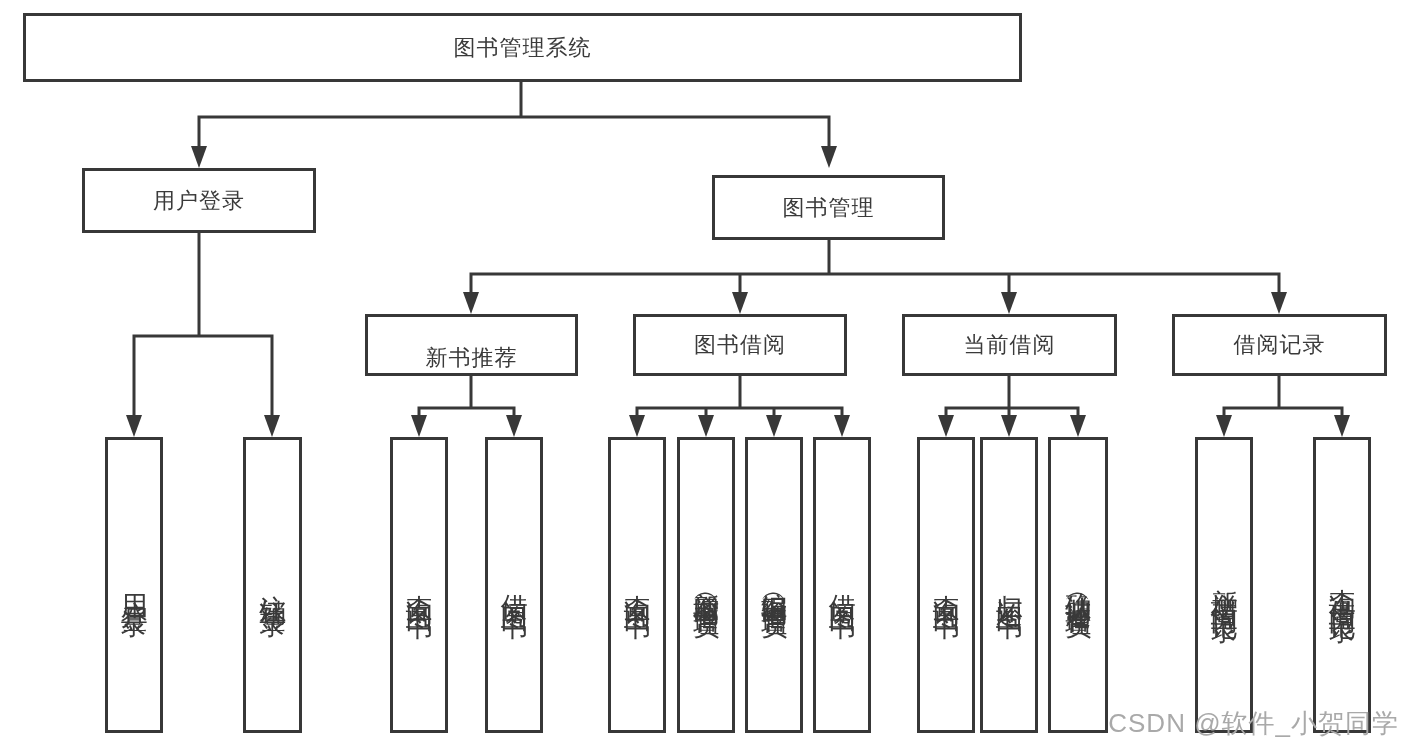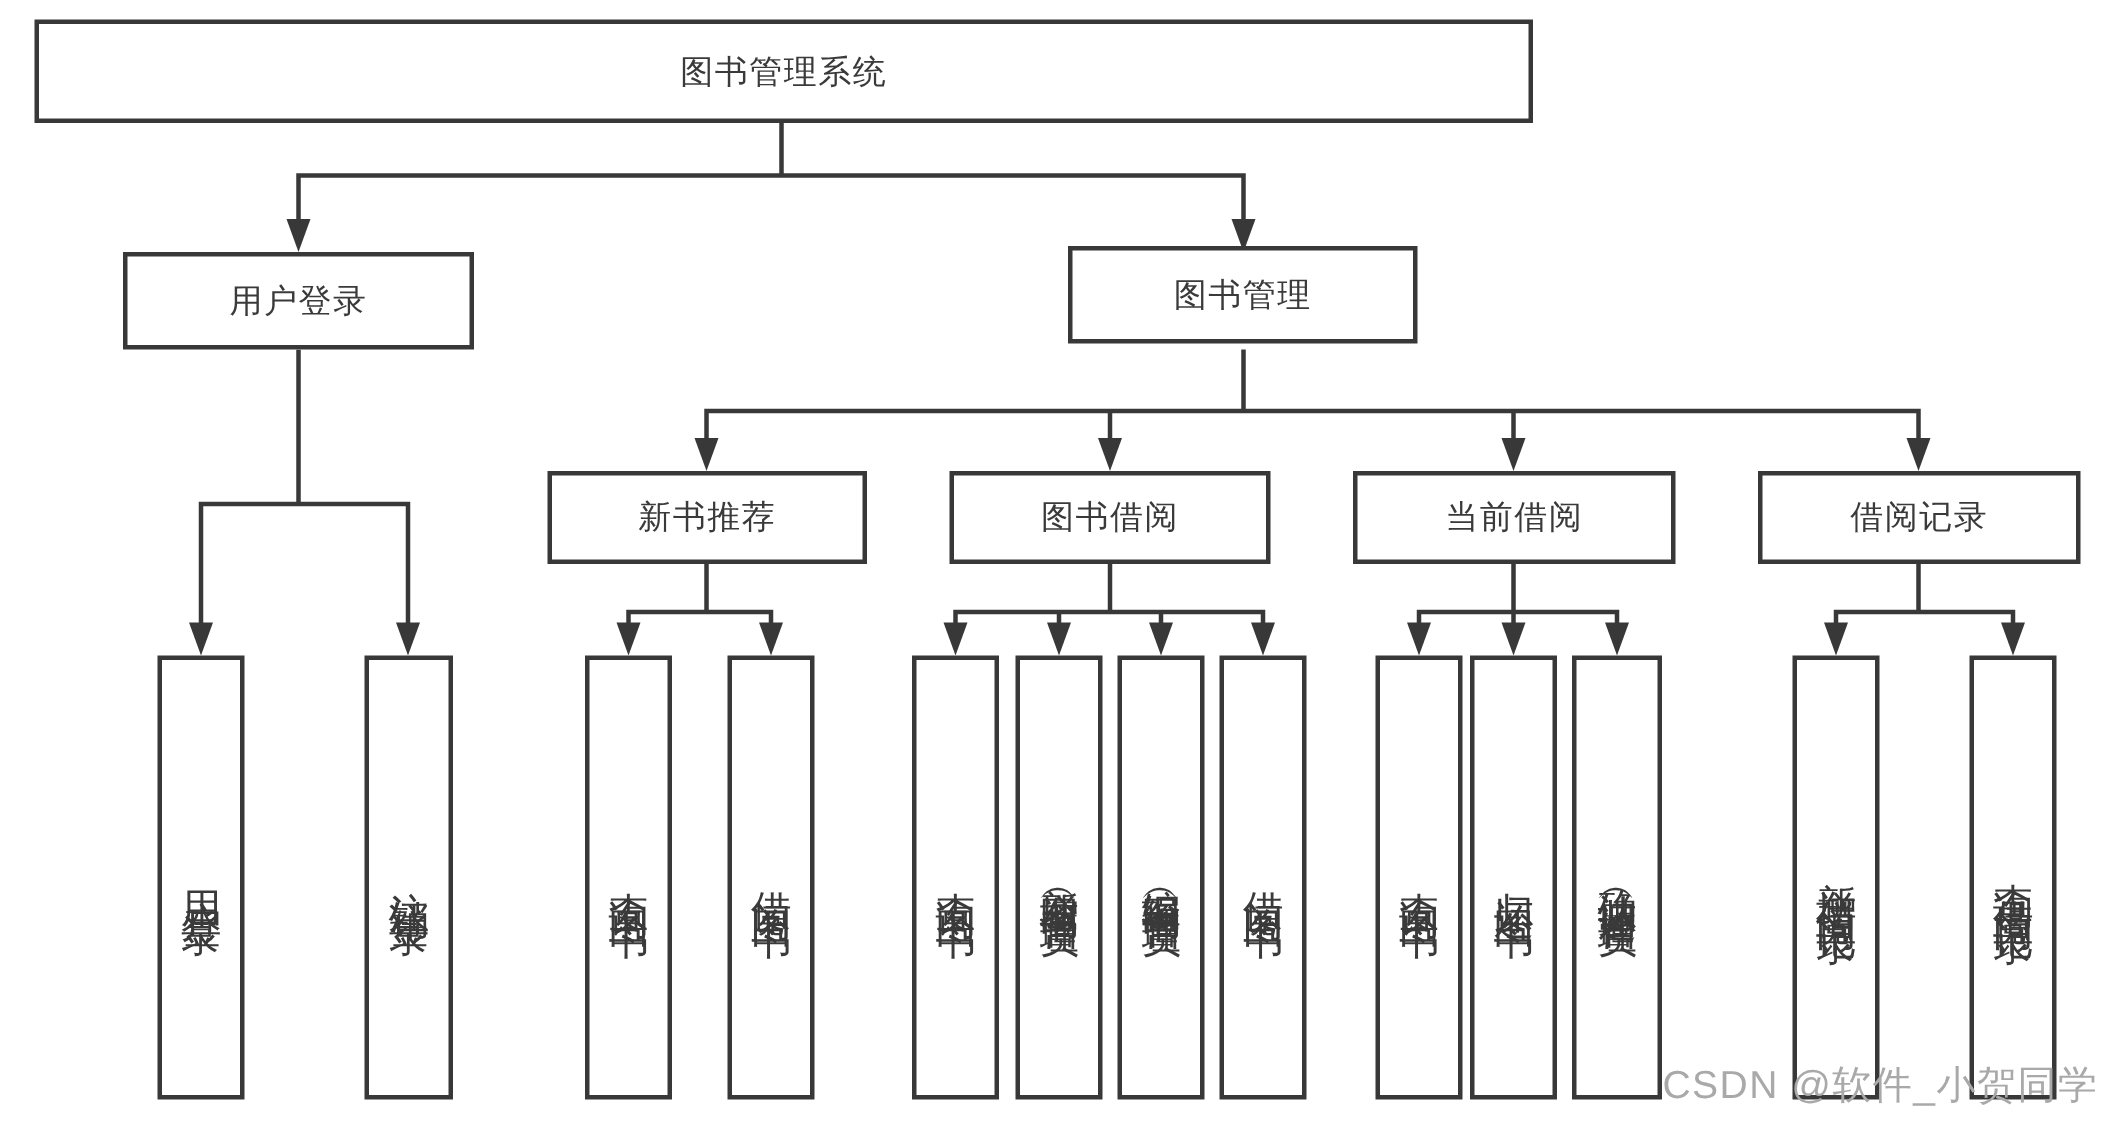--- a/index.html
+++ b/index.html
@@ -31,23 +31,23 @@
     display:flex;align-items:center;justify-content:center;
     color:var(--text-color);
     font-size:22px;
     letter-spacing:1px;
     white-space:nowrap;
   }
   
   .n-root{left:23px;top:13px;width:999px;height:69px;}
   
   .n-login{left:82px;top:168px;width:234px;height:65px;}
-  .n-mgmt{left:712px;top:164px;width:233px;height:65px;}
-  
-  .n-g0{left:365px;top:314px;width:213px;height:62px;}
+  .n-mgmt{left:712px;top:175px;width:233px;height:65px;}
+  
+  .n-g0{left:365px;top:314px;width:213px;height:62px;align-items:flex-end;}
   .n-g1{left:633px;top:314px;width:214px;height:62px;font-family:Liberation Serif, serif;}
   .n-g2{left:902px;top:314px;width:215px;height:62px;}
   .n-g3{left:1172px;top:314px;width:215px;height:62px;}
   
   .leaf{top:437px;height:296px;width:58px;}
   .leaf span{
     writing-mode:vertical-rl;
     text-orientation:mixed;
     font-size:27px;
     line-height:1.05;

